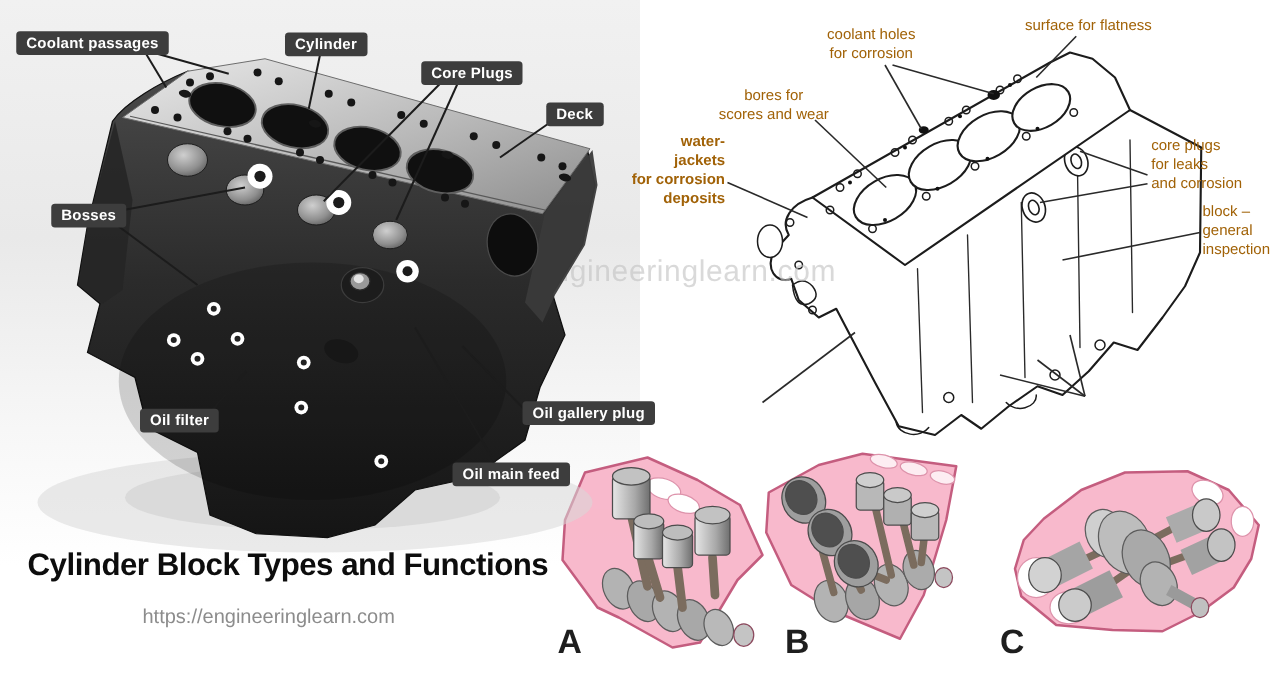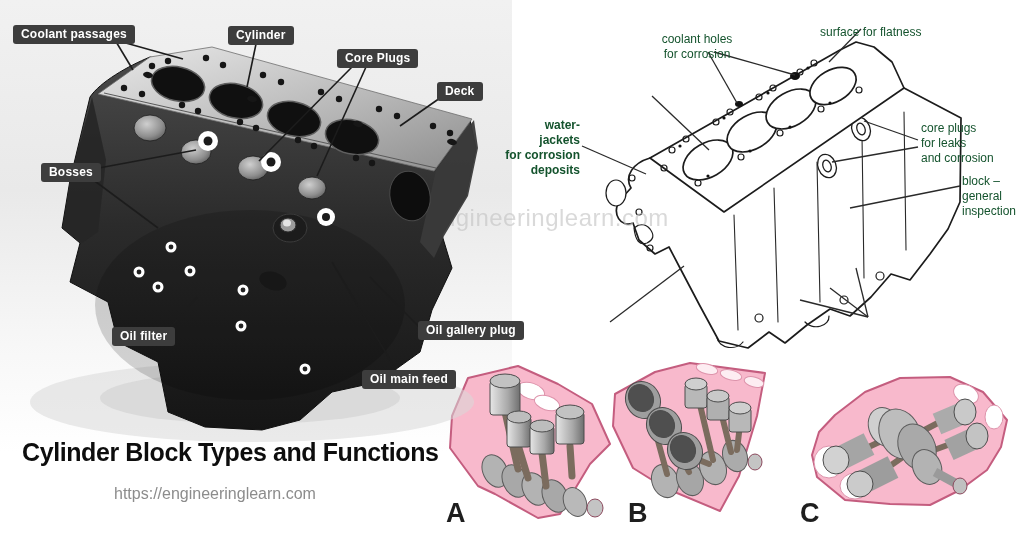--- a/index.html
+++ b/index.html
@@ -17,22 +17,22 @@
     background:linear-gradient(180deg,#f1f1f1 0%,#e9e9e9 42%,#f7f7f7 76%,#ffffff 100%);}
   .photo-art{position:absolute;left:0;top:0;z-index:3;}
   .photo-lines{position:absolute;left:0;top:0;z-index:4;pointer-events:none;}
   .plabel{position:absolute;z-index:5;background:var(--label-box);color:var(--label-text);
     font-size:12px;font-weight:bold;letter-spacing:.2px;padding:3px 8px 4px;border-radius:3px;
     white-space:nowrap;line-height:1;}
 
   
   .diagram-panel{position:absolute;left:512px;top:0;width:512px;height:365px;}
   .diagram-art{position:absolute;left:0;top:0;}
-  .dlabel{position:absolute;font-size:12px;line-height:1.25;color:#14532d;
-    white-space:pre-line;z-index:2;margin-top:12px;}
+  .dlabel{position:absolute;font-size:12px;line-height:1.25;color:#a16207;
+    white-space:pre-line;z-index:2;}
   .dlabel.center{text-align:center;}
   .dlabel.right{text-align:right;font-weight:bold;}
 
   
   .watermark{position:absolute;left:352px;top:204px;z-index:2;font-size:24px;
     color:#c3c3c3;opacity:.62;letter-spacing:.5px;white-space:nowrap;}
 
   
   .title{position:absolute;left:22px;top:438px;font-size:25px;font-weight:bold;
     letter-spacing:-.4px;color:var(--title-color);white-space:nowrap;}
@@ -284,20 +284,22 @@
         <path d="M356,317 L288,300"></path>
           <path d="M356,317 L318,288"></path>
           <path d="M356,317 L344,268"></path>
         <path d="M98,322 L172,266"></path>
       </g>
     </svg>
 
     <div class="dlabel center" style="left:140px;top:20px;width:90px">coolant holes
 for corrosion</div>
     <div class="dlabel" style="left:308px;top:13px">surface for flatness</div>
+    <div class="dlabel center" style="left:62px;top:69px;width:90px">bores for
+scores and wear</div>
     <div class="dlabel right" style="left:-8px;top:106px;width:76px">water-jackets
 for corrosion
 deposits</div>
     <div class="dlabel" style="left:409px;top:109px">core plugs
 for leaks
 and corrosion</div>
     <div class="dlabel" style="left:450px;top:162px">block –
 general
 inspection</div>
   </div>

